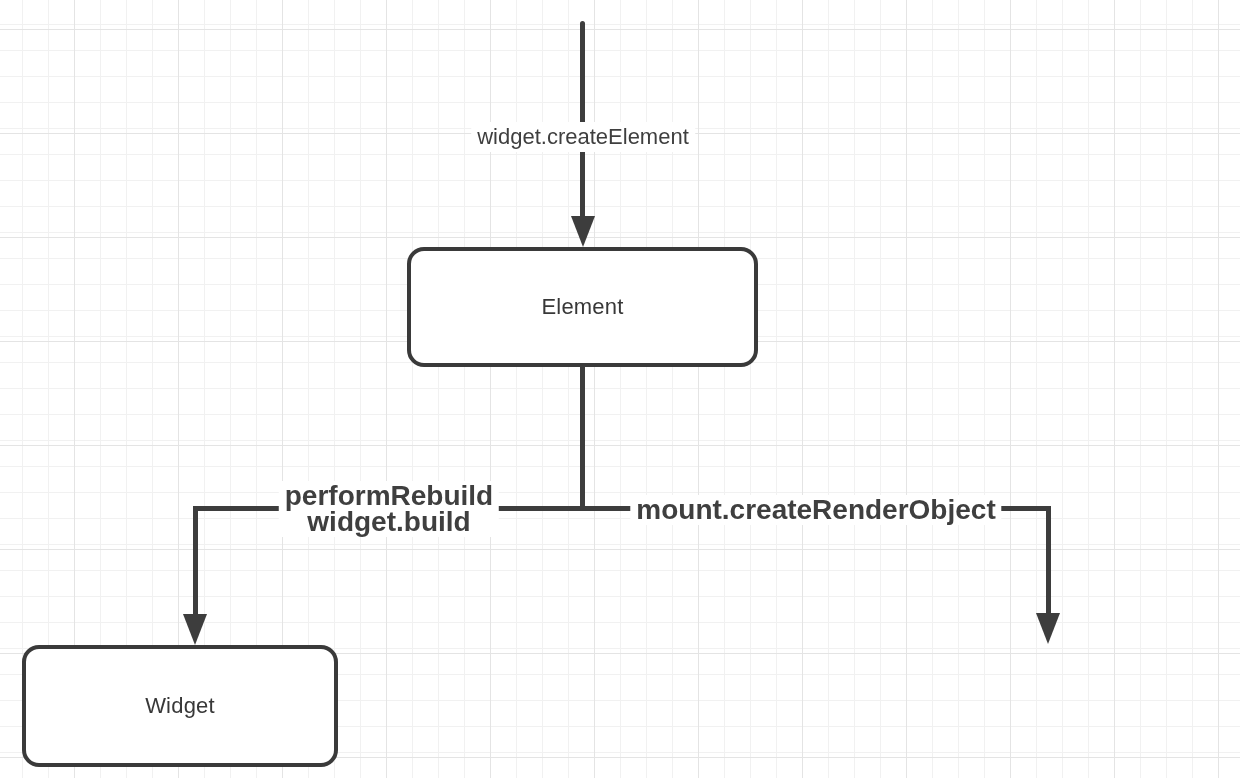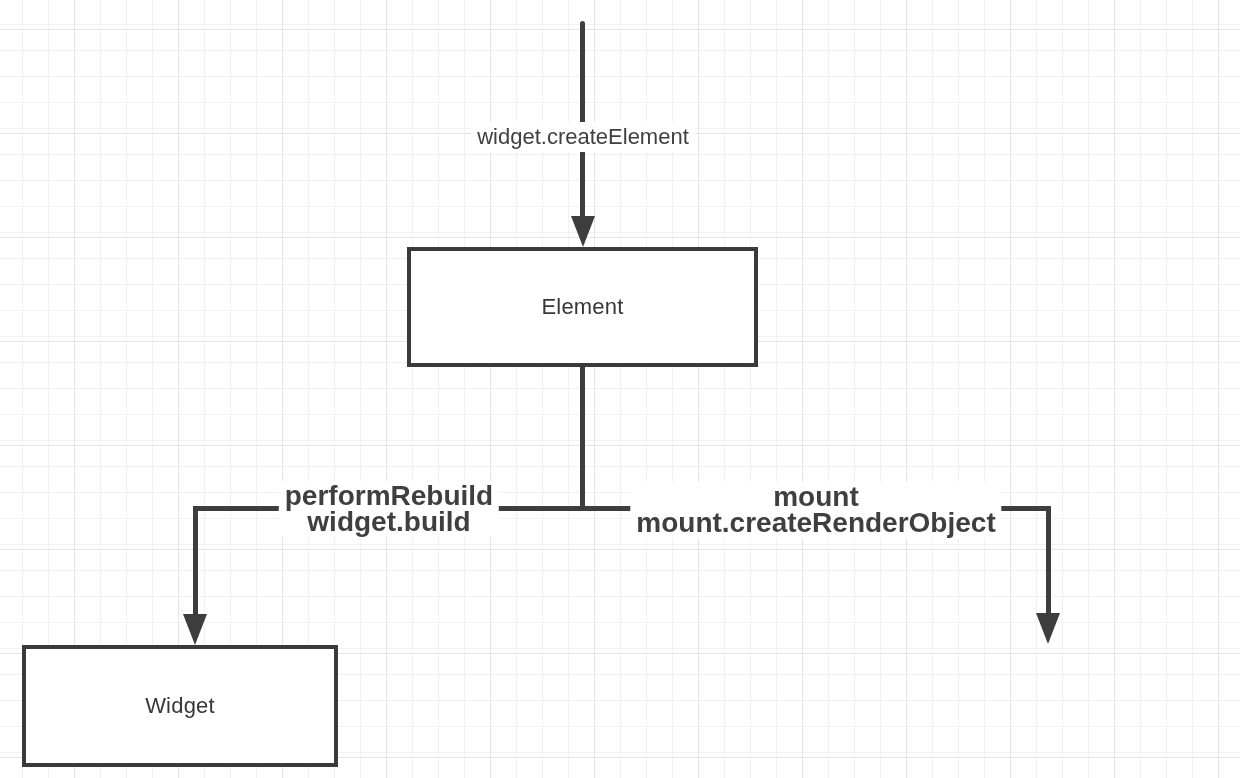--- a/index.html
+++ b/index.html
@@ -61,21 +61,21 @@
     font-size: 28px;
     font-weight: 700;
   }
 
   
   .node {
     position: absolute;
     box-sizing: border-box;
     background: #ffffff;
     border: 4px solid #3a3a3a;
-    border-radius: 0;
+    border-radius: 17px;
     display: flex;
     align-items: center;
     justify-content: center;
     color: #383838;
     font-size: 22px;
     font-weight: 500;
     letter-spacing: 0.2px;
   }
   #node-element      { left: 407px; top: 247px; width: 351px; height: 120px; }
   #node-widget       { left: 22px;  top: 645px; width: 316px; height: 122px; }
@@ -116,21 +116,20 @@
   <div class="line v-line" id="edge-left-drop"></div>
   <div class="arrow-down" id="edge-left-arrow"></div>
   <div class="edge-label bold" id="label-left">
     <div>performRebuild</div>
     <div>widget.build</div>
   </div>
 
   <div class="line v-line" id="edge-right-drop"></div>
   <div class="arrow-down" id="edge-right-arrow"></div>
   <div class="edge-label bold" id="label-right">
-    <div>mount</div>
     <div>mount.createRenderObject</div>
   </div>
 
   <div class="node" id="node-widget">
     <span>Widget</span>
   </div>
 
 
 </div>
 

